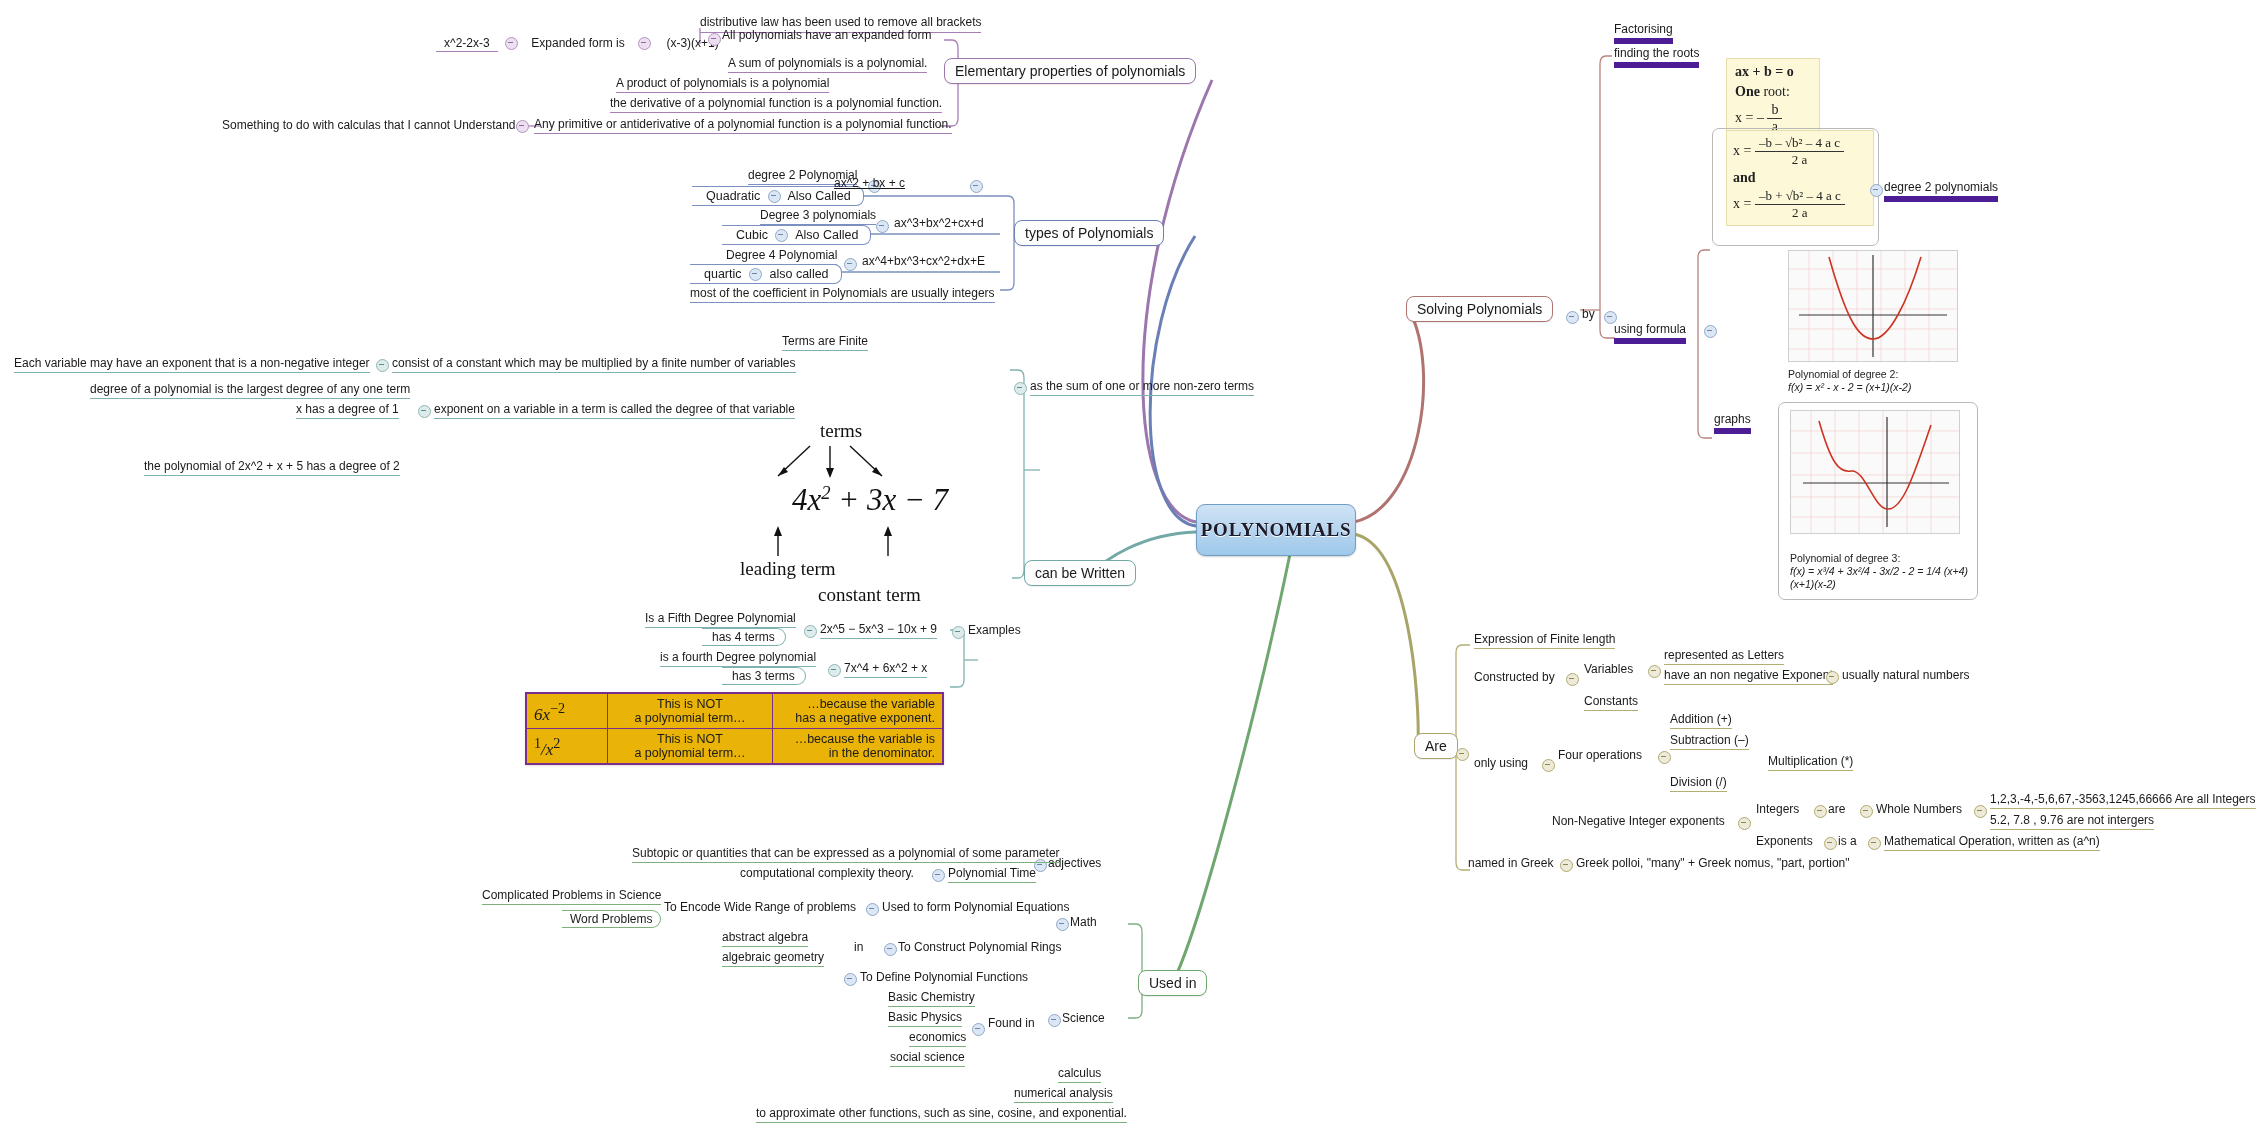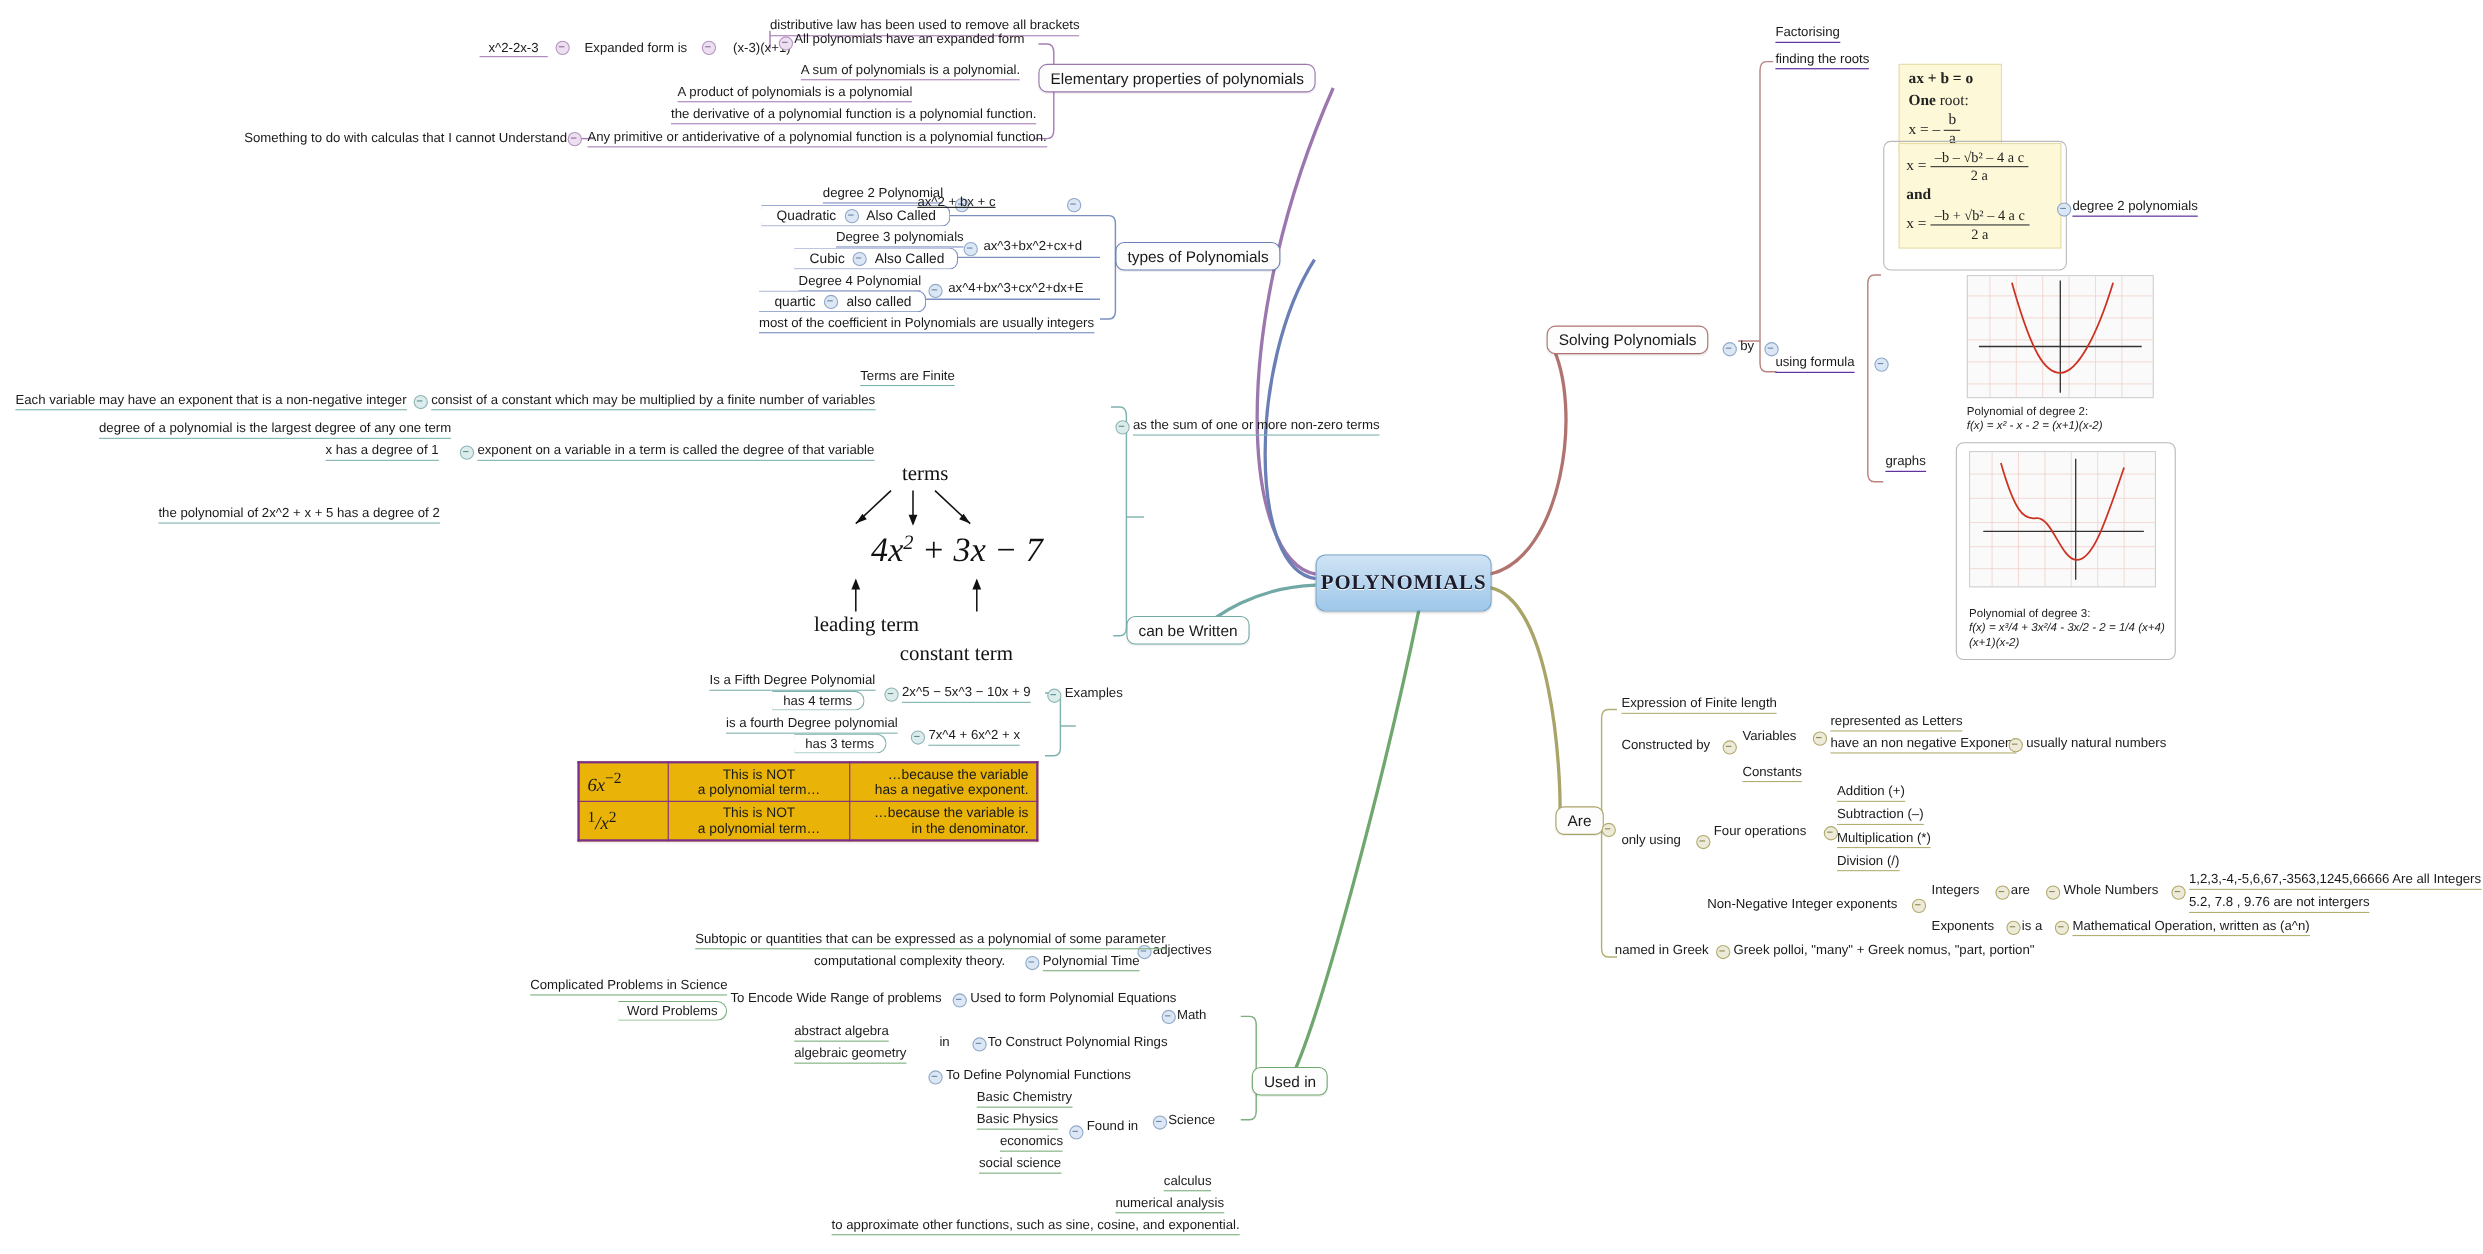--- a/index.html
+++ b/index.html
@@ -57,21 +57,21 @@
   .lvl1.teal{border-color:#72a9a6;}
   .lvl1.rose{border-color:#b1736f;}
   .lvl1.olive{border-color:#a9a468;}
   .lvl1.green{border-color:#6fa76f;}
 
   
   .ul{position:absolute;white-space:nowrap;font-size:12px;padding-bottom:2px;}
   .ul.purple{border-bottom:1px solid #a77fb6;}
   .ul.navy{border-bottom:1px solid #7b8fc0;}
   .ul.teal{border-bottom:1px solid #7fb2af;}
-  .ul.rose{border-bottom:1px solid #4c1d95;}
+  .ul.rose{border-bottom:6px solid #4c1d95;}
   .ul.olive{border-bottom:1px solid #b3ae72;}
   .ul.green{border-bottom:1px solid #7cb07c;}
 
   
   #terms-figure{position:absolute;left:740px;top:420px;width:260px;height:190px;}
   #terms-figure .lbl{
     position:absolute;font-family:"Liberation Serif","DejaVu Serif",serif;
     font-size:19px;color:#111;white-space:nowrap;
   }
   #terms-figure .expr{
@@ -427,21 +427,21 @@
 <span class="tog olive" style="position:absolute;left:1822px;top:671px;"></span>
 <div class="ul olive" style="left:1842px;top:668px;border-bottom:none;">usually natural numbers</div>
 <div class="ul olive" style="left:1584px;top:694px;">Constants</div>
 
 <div class="ul olive" style="left:1474px;top:756px;border-bottom:none;">only using</div>
 <span class="tog olive" style="position:absolute;left:1538px;top:759px;"></span>
 <div class="ul olive" style="left:1558px;top:748px;border-bottom:none;">Four operations</div>
 <span class="tog olive" style="position:absolute;left:1654px;top:751px;"></span>
 <div class="ul olive" style="left:1670px;top:712px;">Addition (+)</div>
 <div class="ul olive" style="left:1670px;top:733px;">Subtraction (–)</div>
-<div class="ul olive" style="left:1670px;top:754px;">Multiplication (*)</div>
+<div class="ul olive" style="left:1768px;top:754px;">Multiplication (*)</div>
 <div class="ul olive" style="left:1670px;top:775px;">Division (/)</div>
 
 <div class="ul olive" style="left:1552px;top:814px;border-bottom:none;">Non-Negative Integer exponents</div>
 <span class="tog olive" style="position:absolute;left:1734px;top:817px;"></span>
 
 <div class="ul olive" style="left:1756px;top:802px;border-bottom:none;">Integers</div>
 <span class="tog olive" style="position:absolute;left:1810px;top:805px;"></span>
 <div class="ul olive" style="left:1828px;top:802px;border-bottom:none;">are</div>
 <span class="tog olive" style="position:absolute;left:1856px;top:805px;"></span>
 <div class="ul olive" style="left:1876px;top:802px;border-bottom:none;">Whole Numbers</div>

